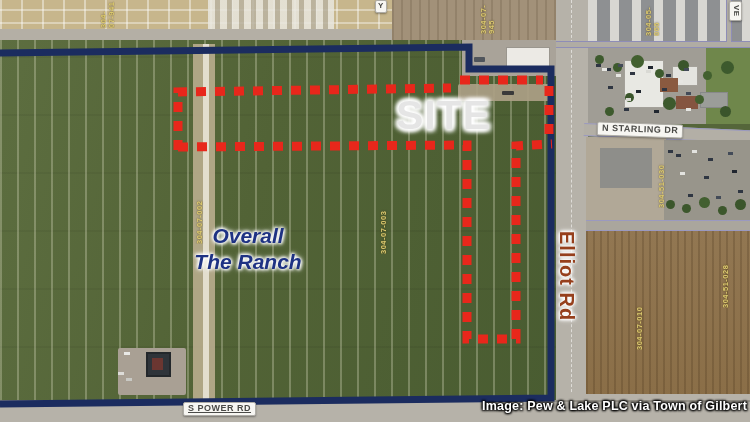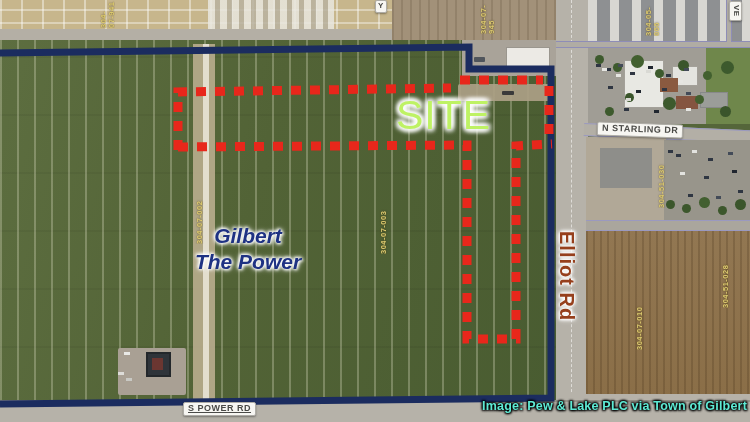--- a/index.html
+++ b/index.html
@@ -103,21 +103,21 @@
     box-shadow:8px 4px 0 #2f3642,24px 0 0 #e3e3df,40px 8px 0 #2f3642,60px 2px 0 #434b58,
       12px 22px 0 #e3e3df,36px 26px 0 #2f3642,64px 20px 0 #20262f,20px 44px 0 #2f3642,
       48px 46px 0 #434b58,70px 40px 0 #2f3642;}
 
   
   svg.overlay{left:0;top:0;width:750px;height:422px;}
 
   
   .lbl{white-space:nowrap;line-height:1;}
   .site-label{
-    left:396px;top:95px;font-size:41px;font-weight:400;color:#bef264;letter-spacing:1px;
+    left:396px;top:95px;font-size:41px;font-weight:700;color:#e5e5e5;letter-spacing:1px;
     text-shadow:0 0 5px #fff,0 0 7px #fff,2px 2px 4px #fff,-2px -2px 4px #fff,2px -2px 4px #fff,-2px 2px 4px #fff;
   }
   .ranch-label{
     left:166px;top:223px;width:164px;text-align:center;
     font-size:21px;font-weight:700;font-style:italic;color:#1e3283;line-height:1.25;
     text-shadow:0 0 4px #fff,0 0 6px #fff,1px 1px 3px #fff,-1px -1px 3px #fff;
   }
   .power-rd-label{
     left:398px;top:387px;font-size:26px;font-weight:700;color:#963f1c;letter-spacing:.5px;
     text-shadow:0 0 4px #fff,0 0 6px #fff,1px 1px 3px #fff,-1px -1px 3px #fff;
@@ -130,21 +130,21 @@
   .pill{
     background:#f7f6f2;color:#4a4a47;border:1px solid #aeaca6;border-radius:2px;
     font-size:9px;font-weight:700;letter-spacing:.5px;padding:1px 4px;
     box-shadow:0 1px 2px rgba(0,0,0,.35);line-height:1.1;white-space:nowrap;
   }
   .s-power-pill{left:183px;top:402px;text-decoration:underline;}
   .starling-pill{left:597px;top:123px;transform:rotate(2deg);}
   .ve-pill{left:729px;top:1px;writing-mode:vertical-rl;padding:3px 1px;font-size:8px;}
   .y-pill{left:375px;top:0;font-size:8px;padding:1px 2px;}
   .credit{
-    right:3px;top:400px;font-size:12.5px;font-weight:700;color:#5eead4;letter-spacing:.2px;
+    right:3px;top:400px;font-size:12.5px;font-weight:700;color:#ffffff;letter-spacing:.2px;
     text-shadow:-1px -1px 2px rgba(0,0,0,.9),1px -1px 2px rgba(0,0,0,.9),
       -1px 1px 2px rgba(0,0,0,.9),1px 1px 2px rgba(0,0,0,.9),0 0 3px #000;
   }
   .parcel{
     writing-mode:vertical-rl;transform:rotate(180deg);
     font-size:7.5px;font-weight:700;color:#dcc96f;letter-spacing:.5px;
     text-shadow:0 0 2px rgba(70,55,10,.8);overflow:hidden;line-height:1;
   }
 </style>
 </head>
@@ -203,22 +203,22 @@
     <polyline points="0,53 469,47 469,69 551,69 551,398 0,404" fill="none" stroke="#1b2c5f" stroke-width="7" stroke-linejoin="miter"></polyline>
     <path d="M178,150 L178,92 L451,88" fill="none" stroke="#e8271b" stroke-width="9" stroke-dasharray="10 9"></path>
     <path d="M460,80 L543,80" fill="none" stroke="#e8271b" stroke-width="9" stroke-dasharray="10 9"></path>
     <path d="M549,86 L549,134" fill="none" stroke="#e8271b" stroke-width="9" stroke-dasharray="10 9"></path>
     <path d="M178,147 L467,145 L467,339 L516,339 L516,146 L552,144" fill="none" stroke="#e8271b" stroke-width="9" stroke-dasharray="10 9"></path>
   </svg>
 
   <div class="lbl site-label">SITE</div>
 
   <div class="ranch-label">
-    <span style="position:static">Gilbert</span><br>
-    <span style="position:static">The Power</span>
+    <span style="position:static">Overall</span><br>
+    <span style="position:static">The Ranch</span>
   </div>
 
   <div class="lbl elliot-rd-label">Elliot Rd</div>
 
   <div class="pill s-power-pill">S POWER RD</div>
   <div class="pill starling-pill">N STARLING DR</div>
   <div class="pill ve-pill">VE</div>
   <div class="pill y-pill">Y</div>
 
   <div class="lbl credit">Image: Pew &amp; Lake PLC via Town of Gilbert</div>

